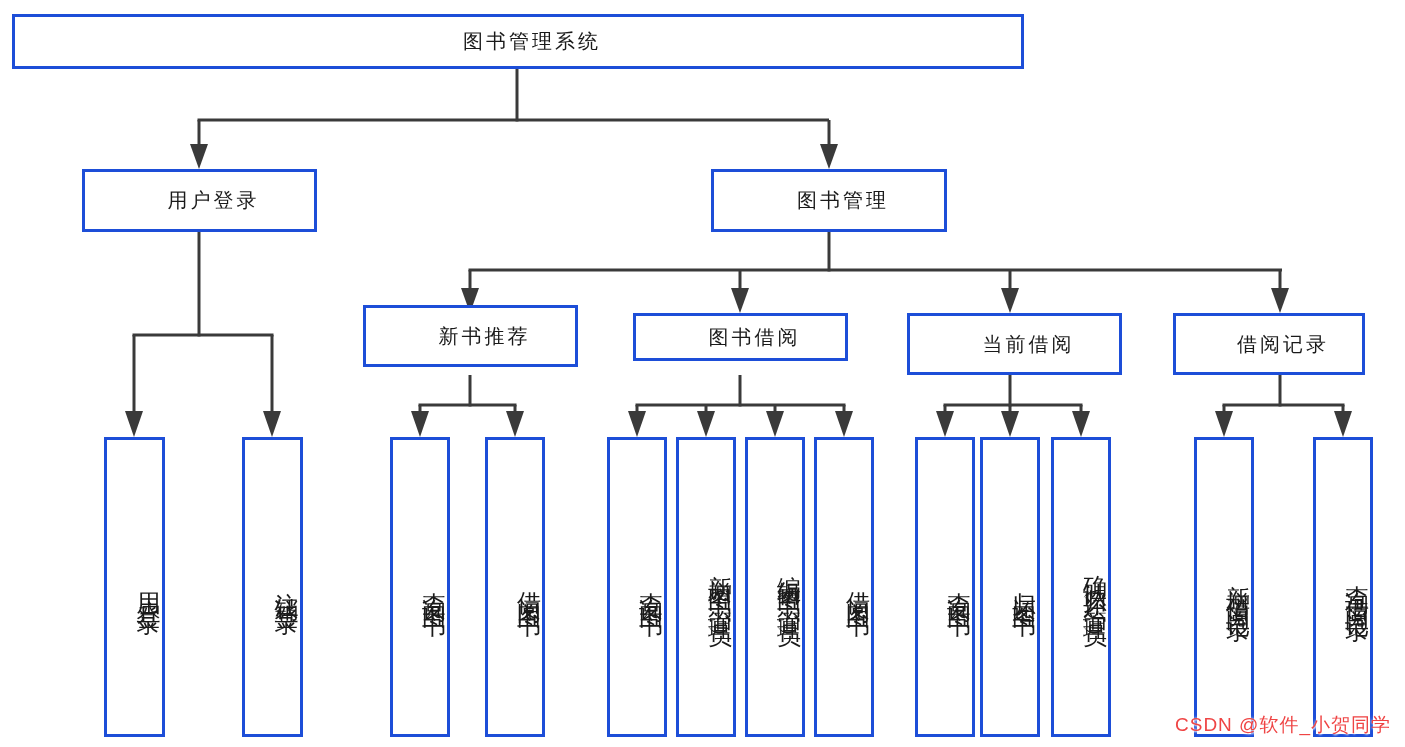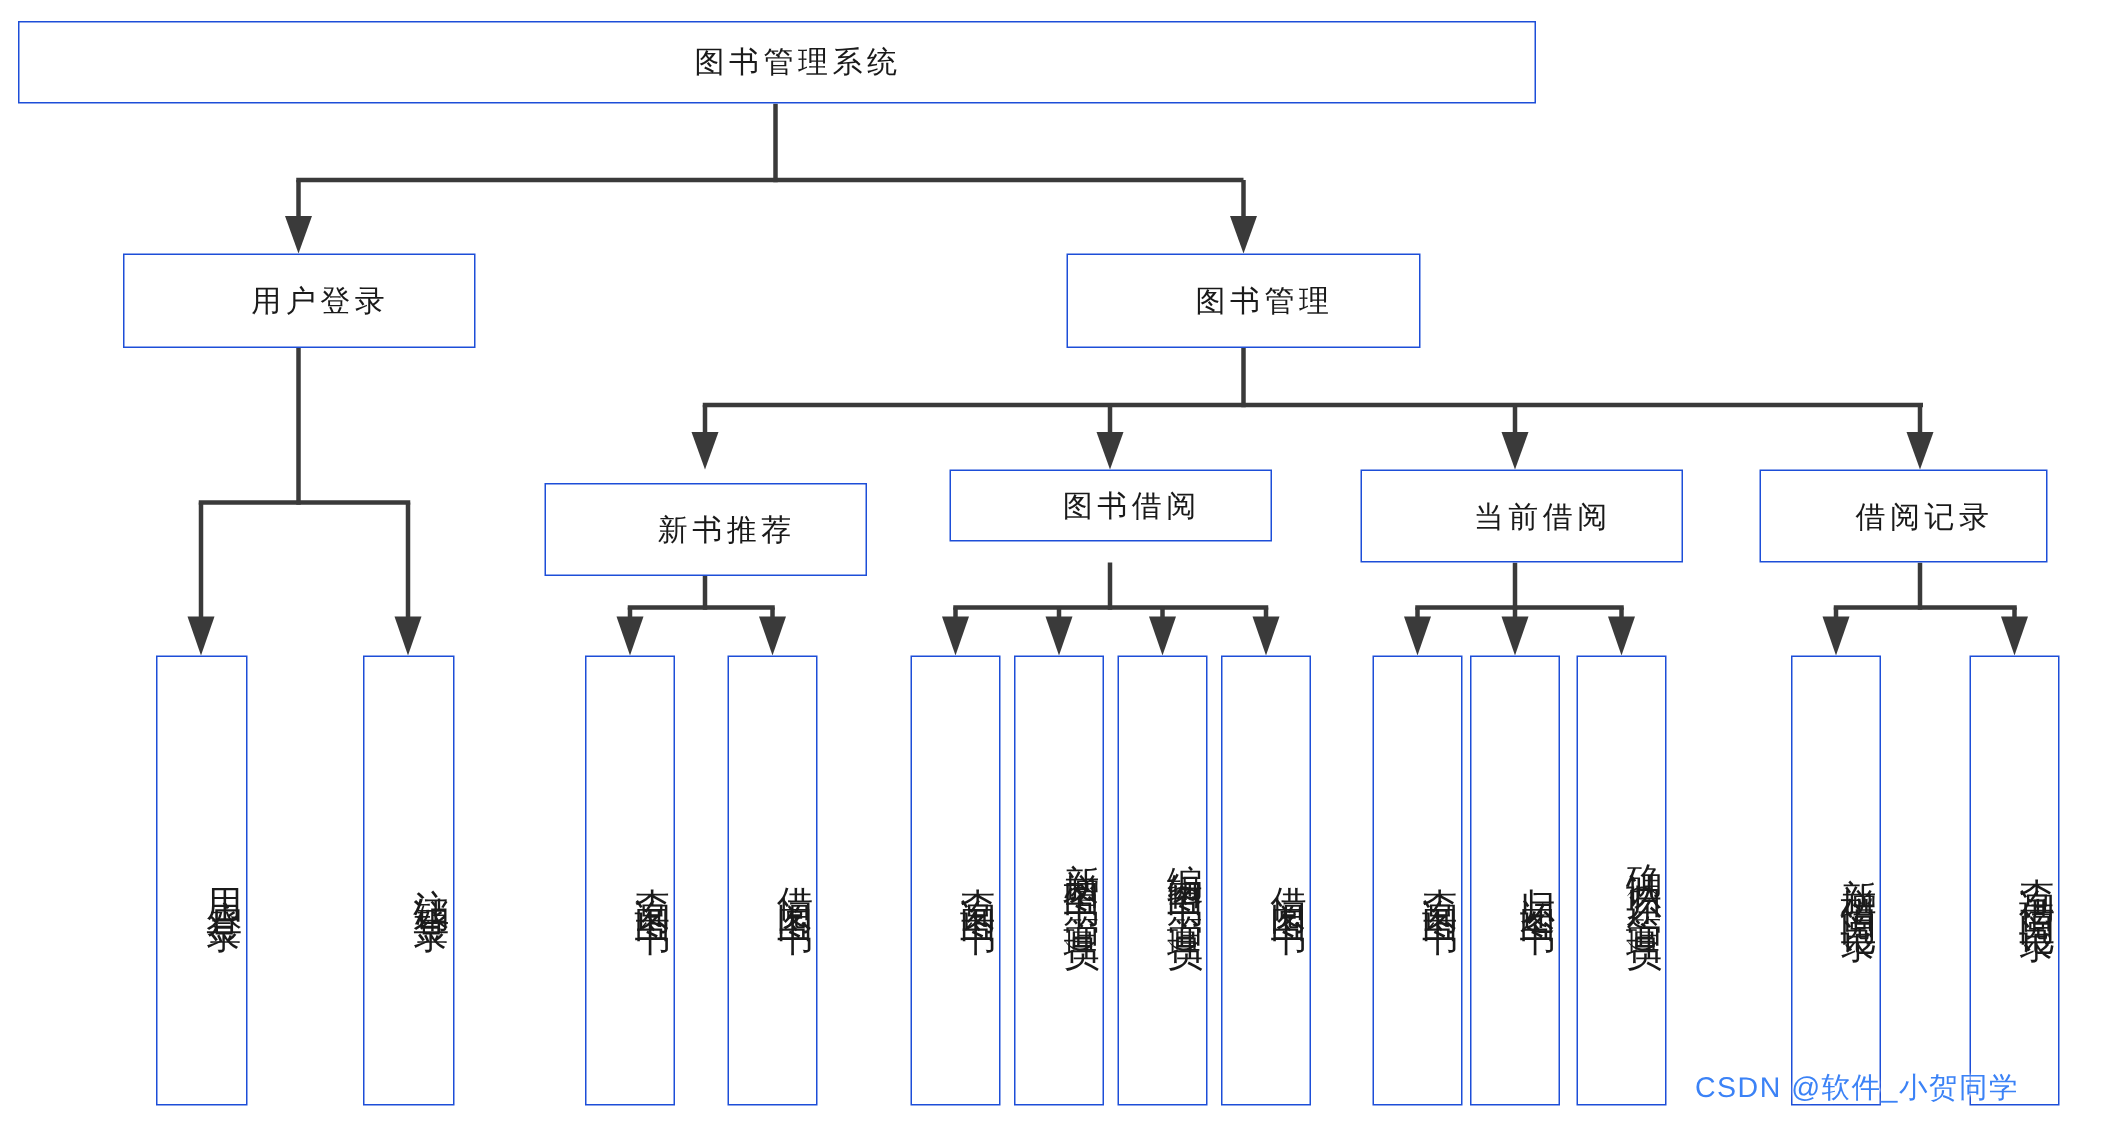--- a/index.html
+++ b/index.html
@@ -26,21 +26,21 @@
   .connectors line {
     stroke: #3a3a3a;
     stroke-width: 3;
   }
   .connectors polygon {
     fill: #3a3a3a;
   }
   .node {
     position: absolute;
     box-sizing: border-box;
-    border: 1px solid #1d4ed8;
+    border: 3px solid #1d4ed8;
     background: #ffffff;
     display: flex;
     align-items: center;
     justify-content: center;
     color: #1a1a1a;
     padding-left: 28px;
   }
   .node.h {
     font-size: 20px;
     letter-spacing: 3px;
@@ -54,25 +54,25 @@
   .vtext {
     display: block;
     writing-mode: vertical-rl;
     text-orientation: mixed;
     letter-spacing: 7px;
     line-height: 1;
     white-space: nowrap;
   }
   .watermark {
     position: absolute;
-    left: 1130px;
+    left: 1175px;
     top: 712px;
     font-size: 19px;
     letter-spacing: 1px;
-    color: #3b82f6;
+    color: #ef4444;
     text-shadow: 0 0 3px #ffffff, 1px 1px 2px #ffffff;
     z-index: 5;
     white-space: nowrap;
   }
 </style>
 </head>
 <body>
 
 <div class="canvas">
 
@@ -156,21 +156,21 @@
     <span>图书管理系统</span>
   </div>
 
   <div class="node h" style="left:82px; top:169px; width:235px; height:63px;">
     <span>用户登录</span>
   </div>
   <div class="node h" style="left:711px; top:169px; width:236px; height:63px;">
     <span>图书管理</span>
   </div>
 
-  <div class="node h" style="left:363px; top:322px; width:215px; height:62px;">
+  <div class="node h" style="left:363px; top:305px; width:215px; height:62px;">
     <span>新书推荐</span>
   </div>
   <div class="node h" style="left:633px; top:313px; width:215px; height:48px;">
     <span>图书借阅</span>
   </div>
   <div class="node h" style="left:907px; top:313px; width:215px; height:62px;">
     <span>当前借阅</span>
   </div>
   <div class="node h" style="left:1173px; top:313px; width:192px; height:62px;">
     <span>借阅记录</span>

